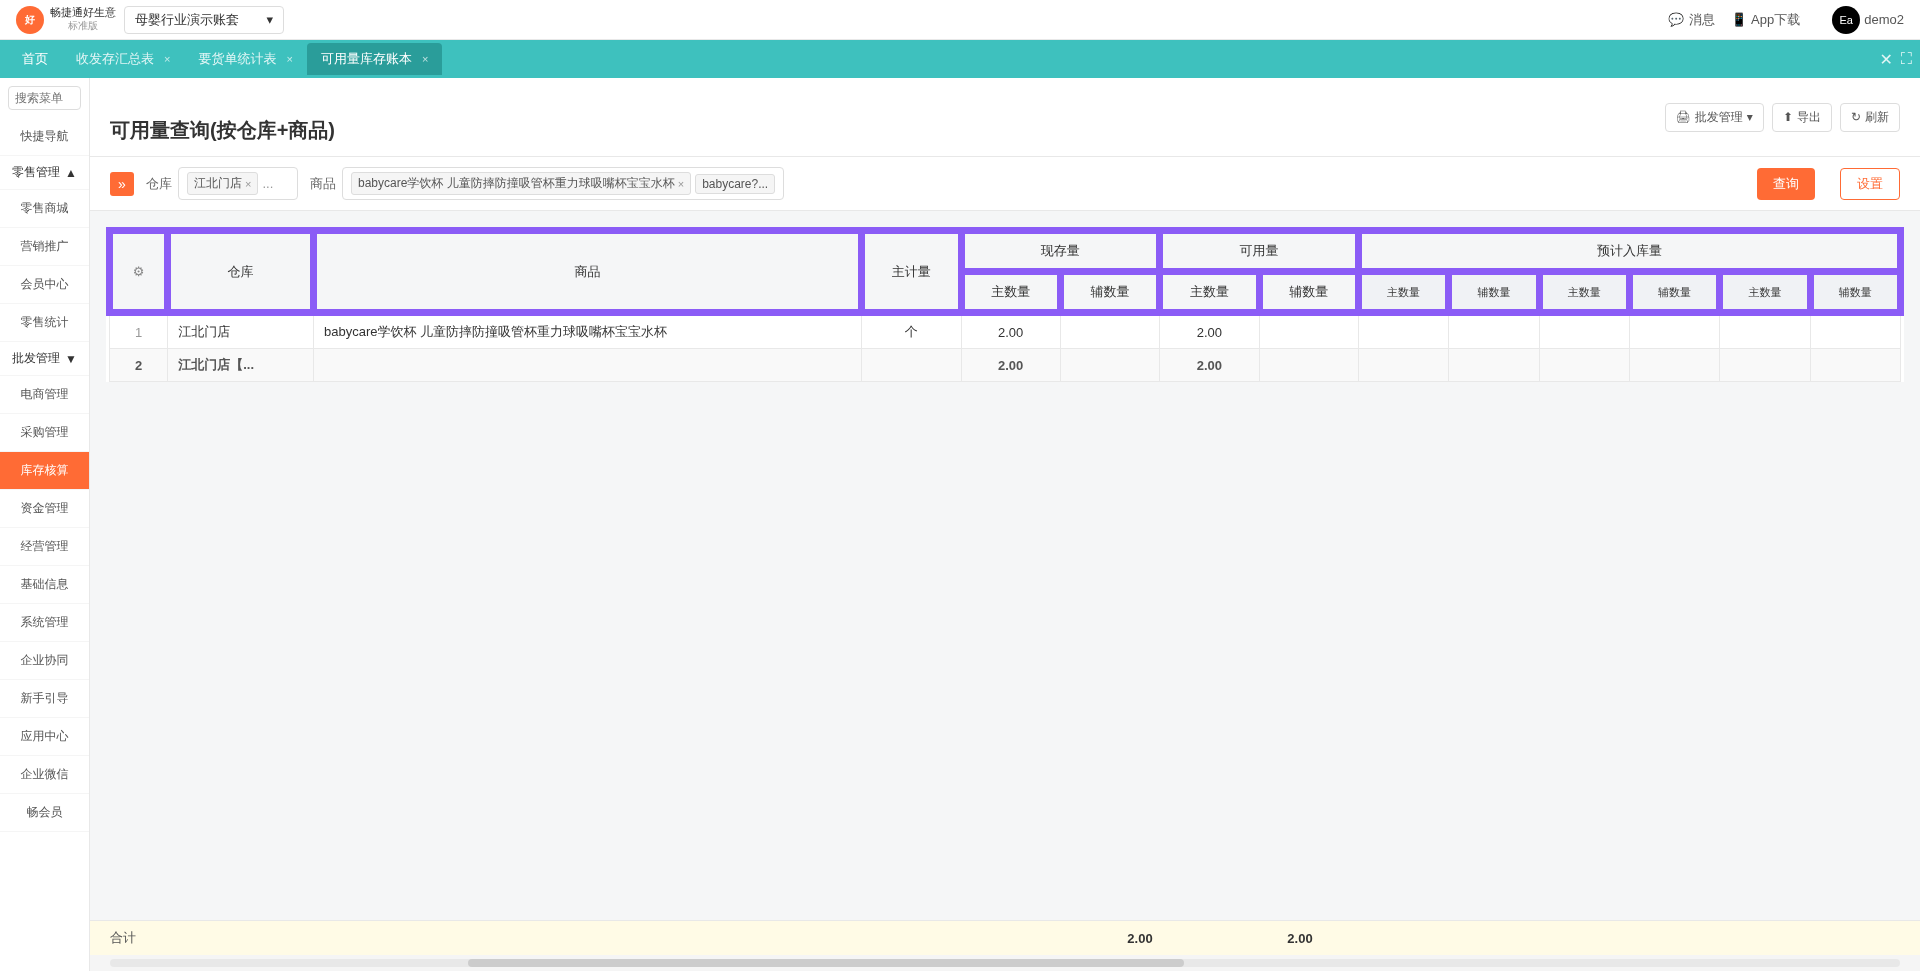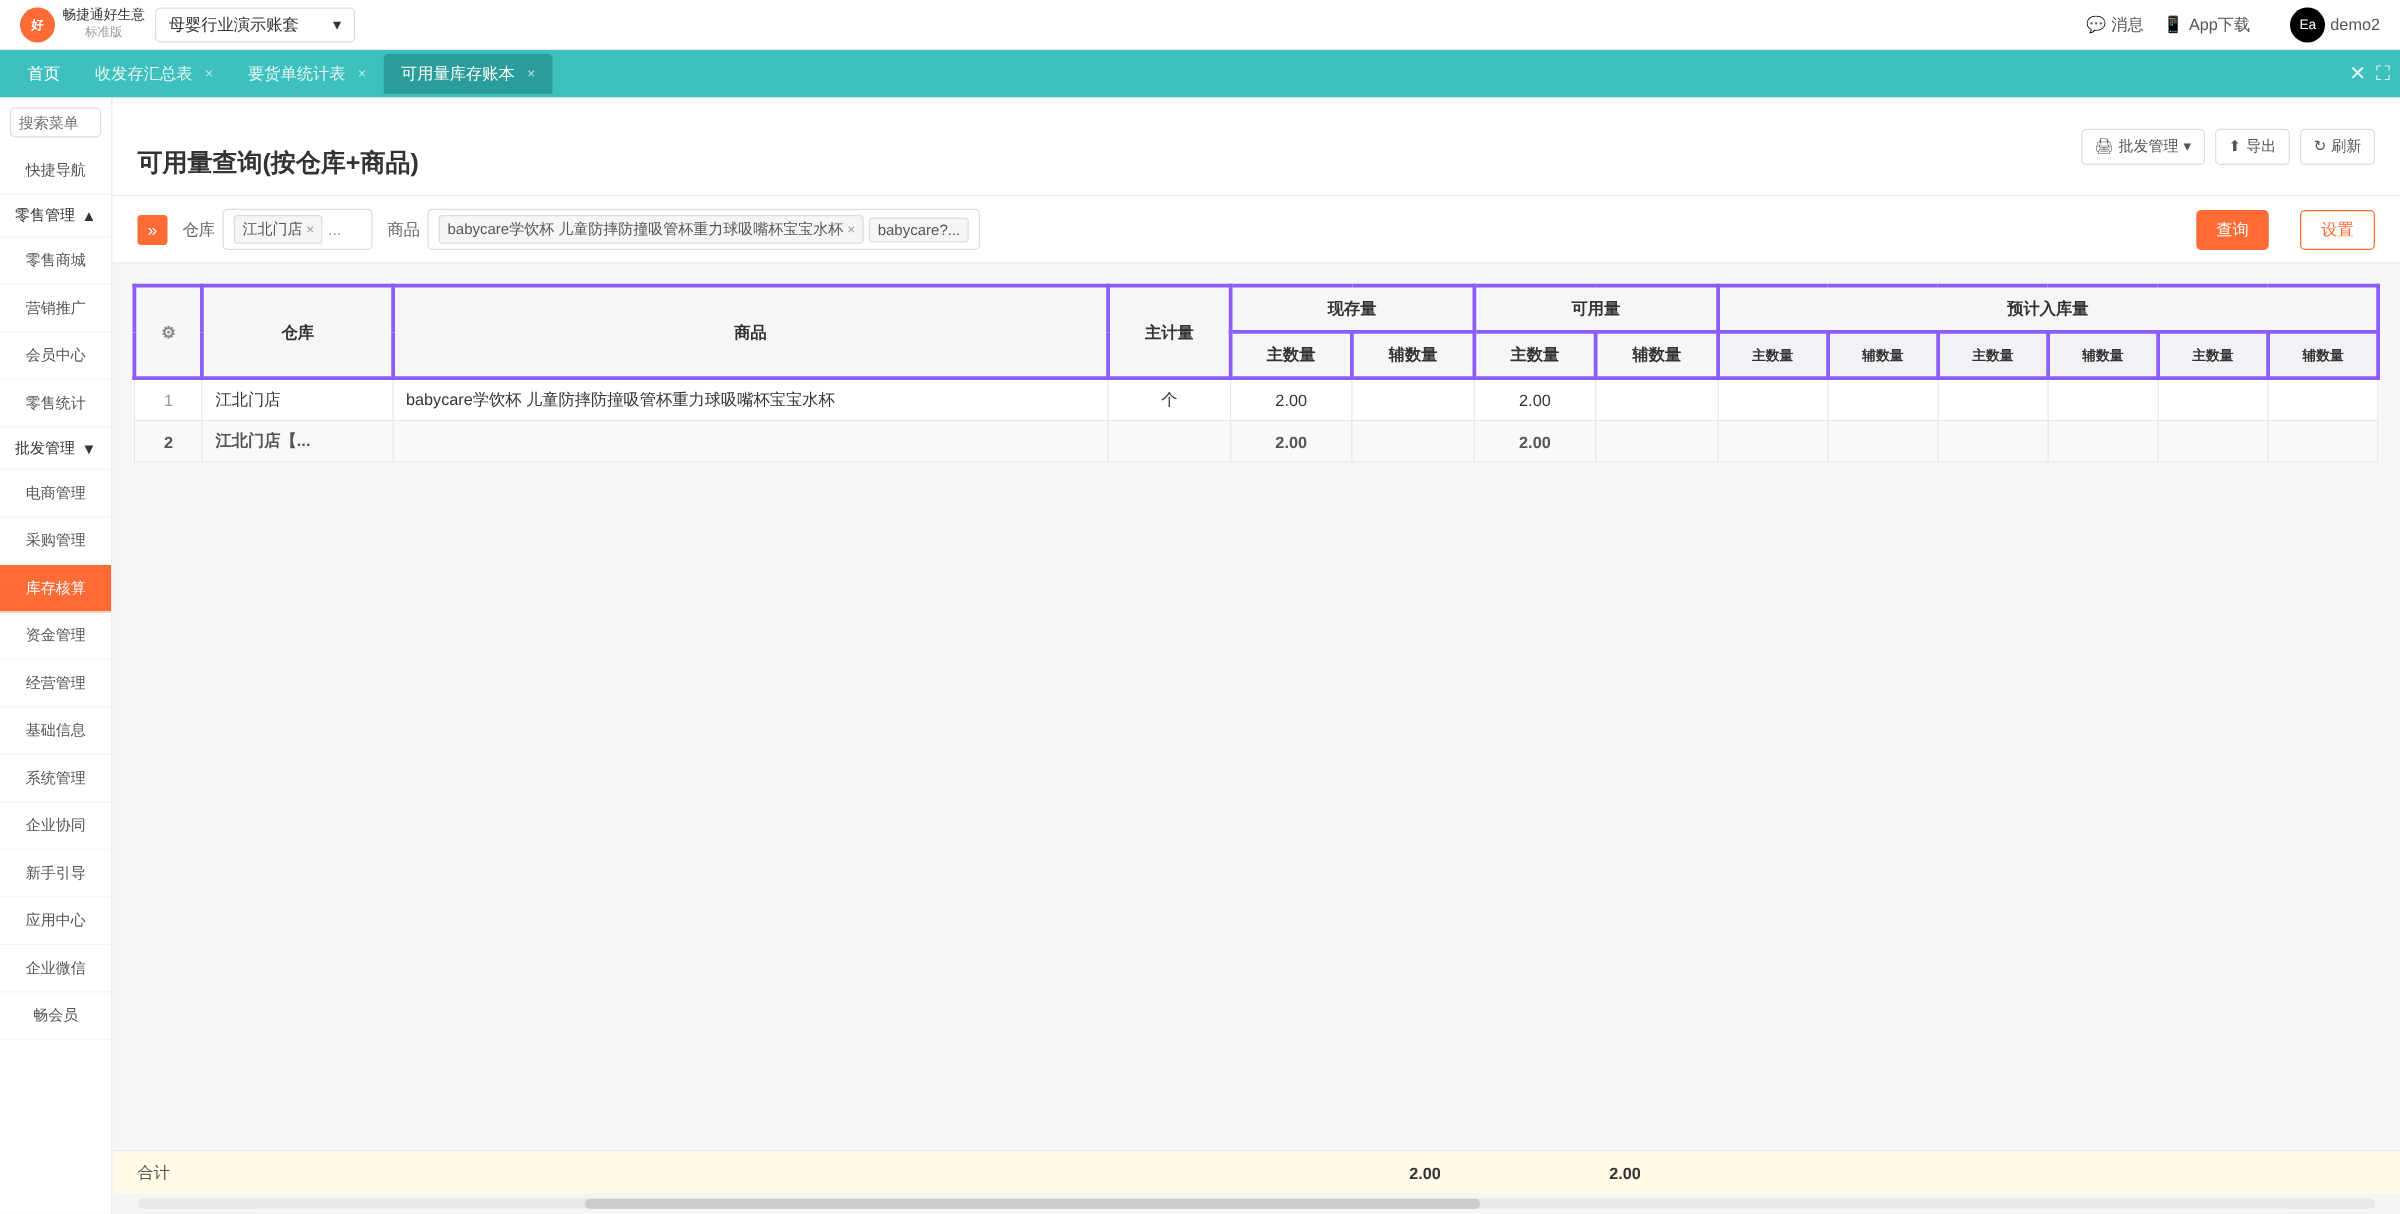--- a/index.html
+++ b/index.html
@@ -115,25 +115,25 @@
     .filter-dots { color: #999; }
     .filter-actions { margin-left: auto; display: flex; gap: 25px; }
     .btn-query { background: #ff6b35; color: #fff; border: none; border-radius: 4px; padding: 6px 16px; cursor: pointer; font-size: 13px; }
     .btn-settings { background: #fff; color: #ff6b35; border: 1px solid #ff6b35; border-radius: 4px; padding: 6px 16px; cursor: pointer; font-size: 13px; }
 
     
     .table-container { flex: 1; overflow: auto; padding: 16px; }
     .data-table { width: 100%; border-collapse: collapse; background: #fff; border: 1px solid #e8e8e8; font-size: 13px; }
     .data-table th {
       background: #f5f6f7;
-      border: 3px solid #8b5cf6;
+      border: 7px solid #8b5cf6;
       padding: 8px 10px;
       text-align: center;
       color: #333;
-      font-weight: 700;
+      font-weight: 400;
       white-space: nowrap;
     }
     .data-table td {
       border: 1px solid #e8e8e8;
       padding: 7px 10px;
       text-align: center;
       color: #333;
       white-space: nowrap;
     }
     .data-table td.text-left { text-align: left; }

